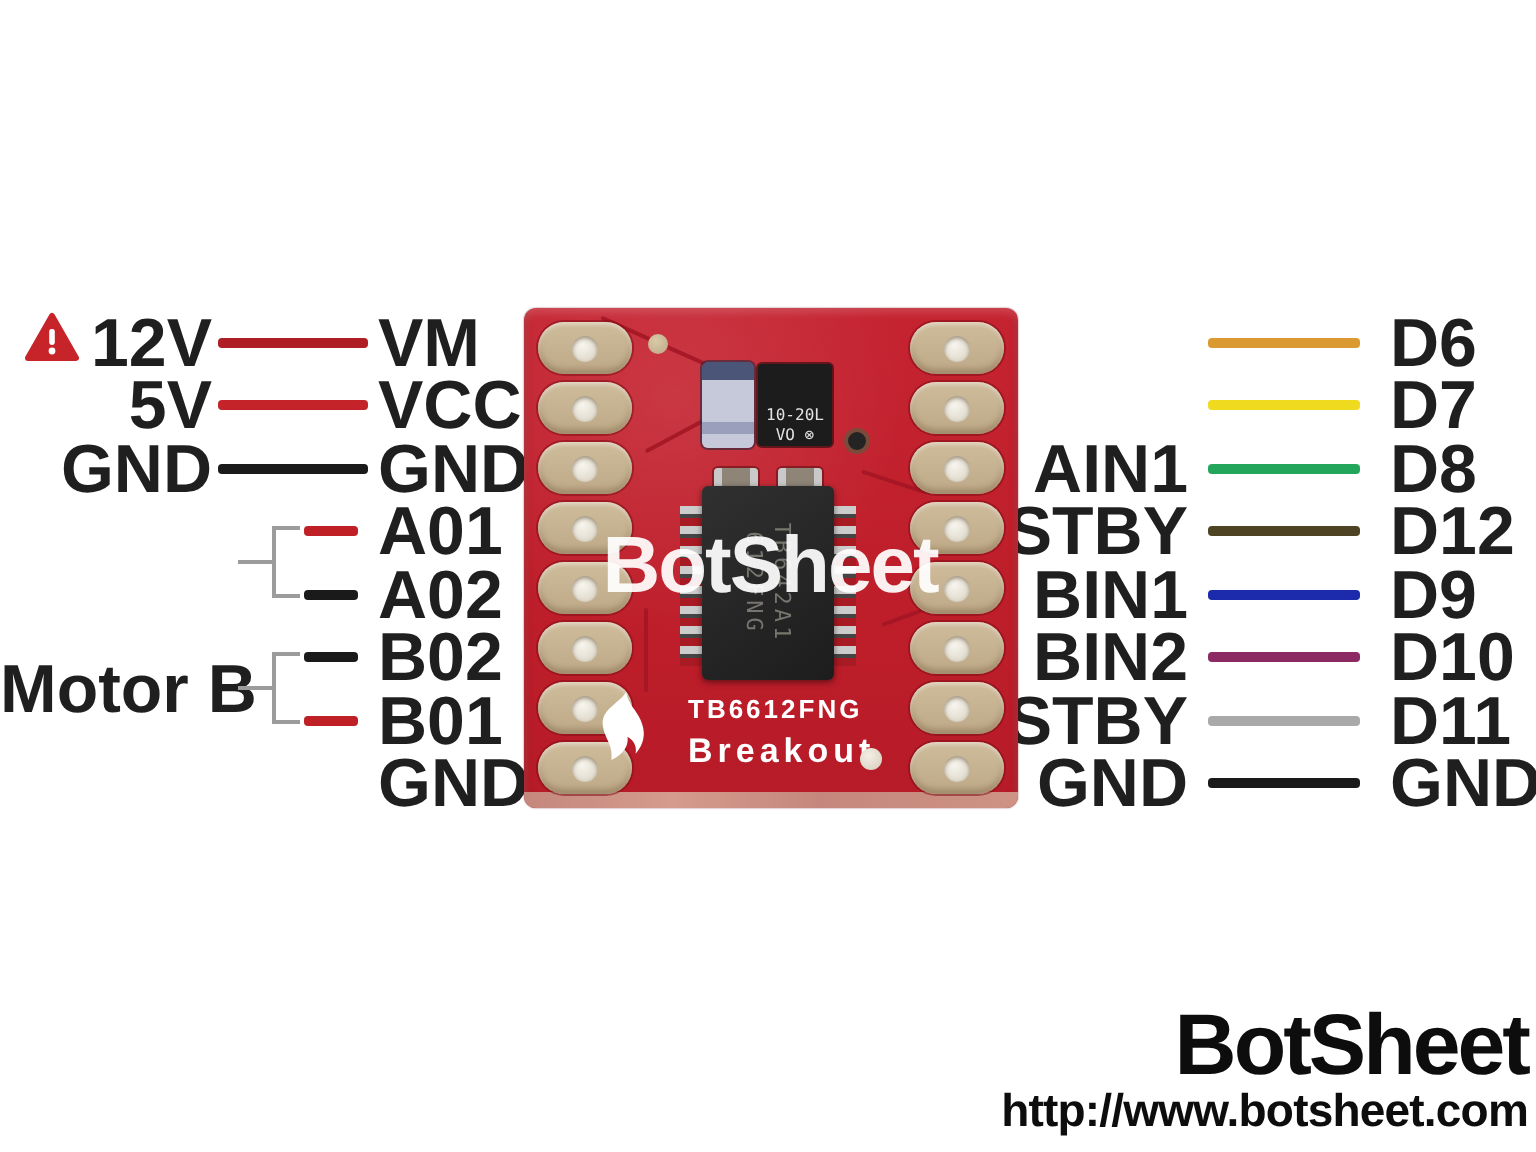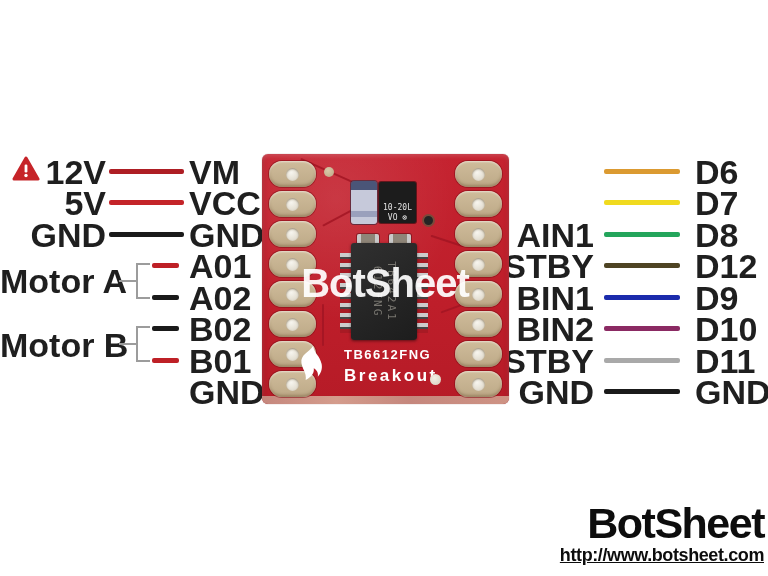--- a/index.html
+++ b/index.html
@@ -76,21 +76,21 @@
   .silk{position:absolute;left:82px;color:#ffffff;font-weight:700;white-space:nowrap;}
   .silk1{top:193px;font-size:13px;letter-spacing:1.5px;}
   .silk2{top:212px;font-size:17px;letter-spacing:2.5px;}
   .white-dot{position:absolute;left:168px;top:220px;width:11px;height:11px;border-radius:50%;
              background:radial-gradient(circle at 40% 35%, #f3efe6, #d6cdbb);}
   .board-edge{position:absolute;left:0;top:242px;width:247px;height:8px;border-radius:0 0 6px 6px;
               background:linear-gradient(90deg,#c5877d,#d49c8c 30%,#c5877d 60%,#ce9384);}
   
   .brand{position:absolute;right:4px;top:501px;text-align:right;color:#0d0d0d;}
   .brand-name{font-size:43px;font-weight:700;letter-spacing:-1.5px;line-height:44px;}
-  .brand-url{font-size:18px;font-weight:700;letter-spacing:-0.4px;line-height:21px;text-decoration:underline;}
+  .brand-url{font-size:23px;font-weight:700;letter-spacing:-0.4px;line-height:21px;}
 </style>
 </head>
 <body>
 
 <div class="canvas">
 
   <svg class="warn" viewBox="0 0 28 26">
     <path d="M14 2 L26 23 H2 Z" fill="#c62429" stroke="#c62429" stroke-width="3" stroke-linejoin="round"></path>
     <rect x="12.6" y="8.5" width="2.8" height="8" rx="1.2" fill="#ffffff"></rect>
     <circle cx="14" cy="19.5" r="1.7" fill="#ffffff"></circle>
@@ -101,21 +101,20 @@
   <div class="lbl pin-left rw1">VM</div>
 
   <div class="lbl net-label rw2">5V</div>
   <div class="wire wire-left rw2" style="background: rgb(196, 36, 41);"></div>
   <div class="lbl pin-left rw2">VCC</div>
 
   <div class="lbl net-label rw3">GND</div>
   <div class="wire wire-left rw3" style="background: rgb(26, 26, 26);"></div>
   <div class="lbl pin-left rw3">GND</div>
 
-  <div class="lbl motor-label rwA">Motor A</div>
   <div class="bracket-stub stub-a"></div>
   <div class="bracket bracket-a"></div>
   <div class="wire wire-motor rw4" style="background: rgb(190, 32, 38);"></div>
   <div class="lbl pin-left rw4">A01</div>
   <div class="wire wire-motor rw5" style="background: rgb(26, 26, 26);"></div>
   <div class="lbl pin-left rw5">A02</div>
 
   <div class="lbl motor-label rwB">Motor B</div>
   <div class="bracket-stub stub-b"></div>
   <div class="bracket bracket-b"></div>

